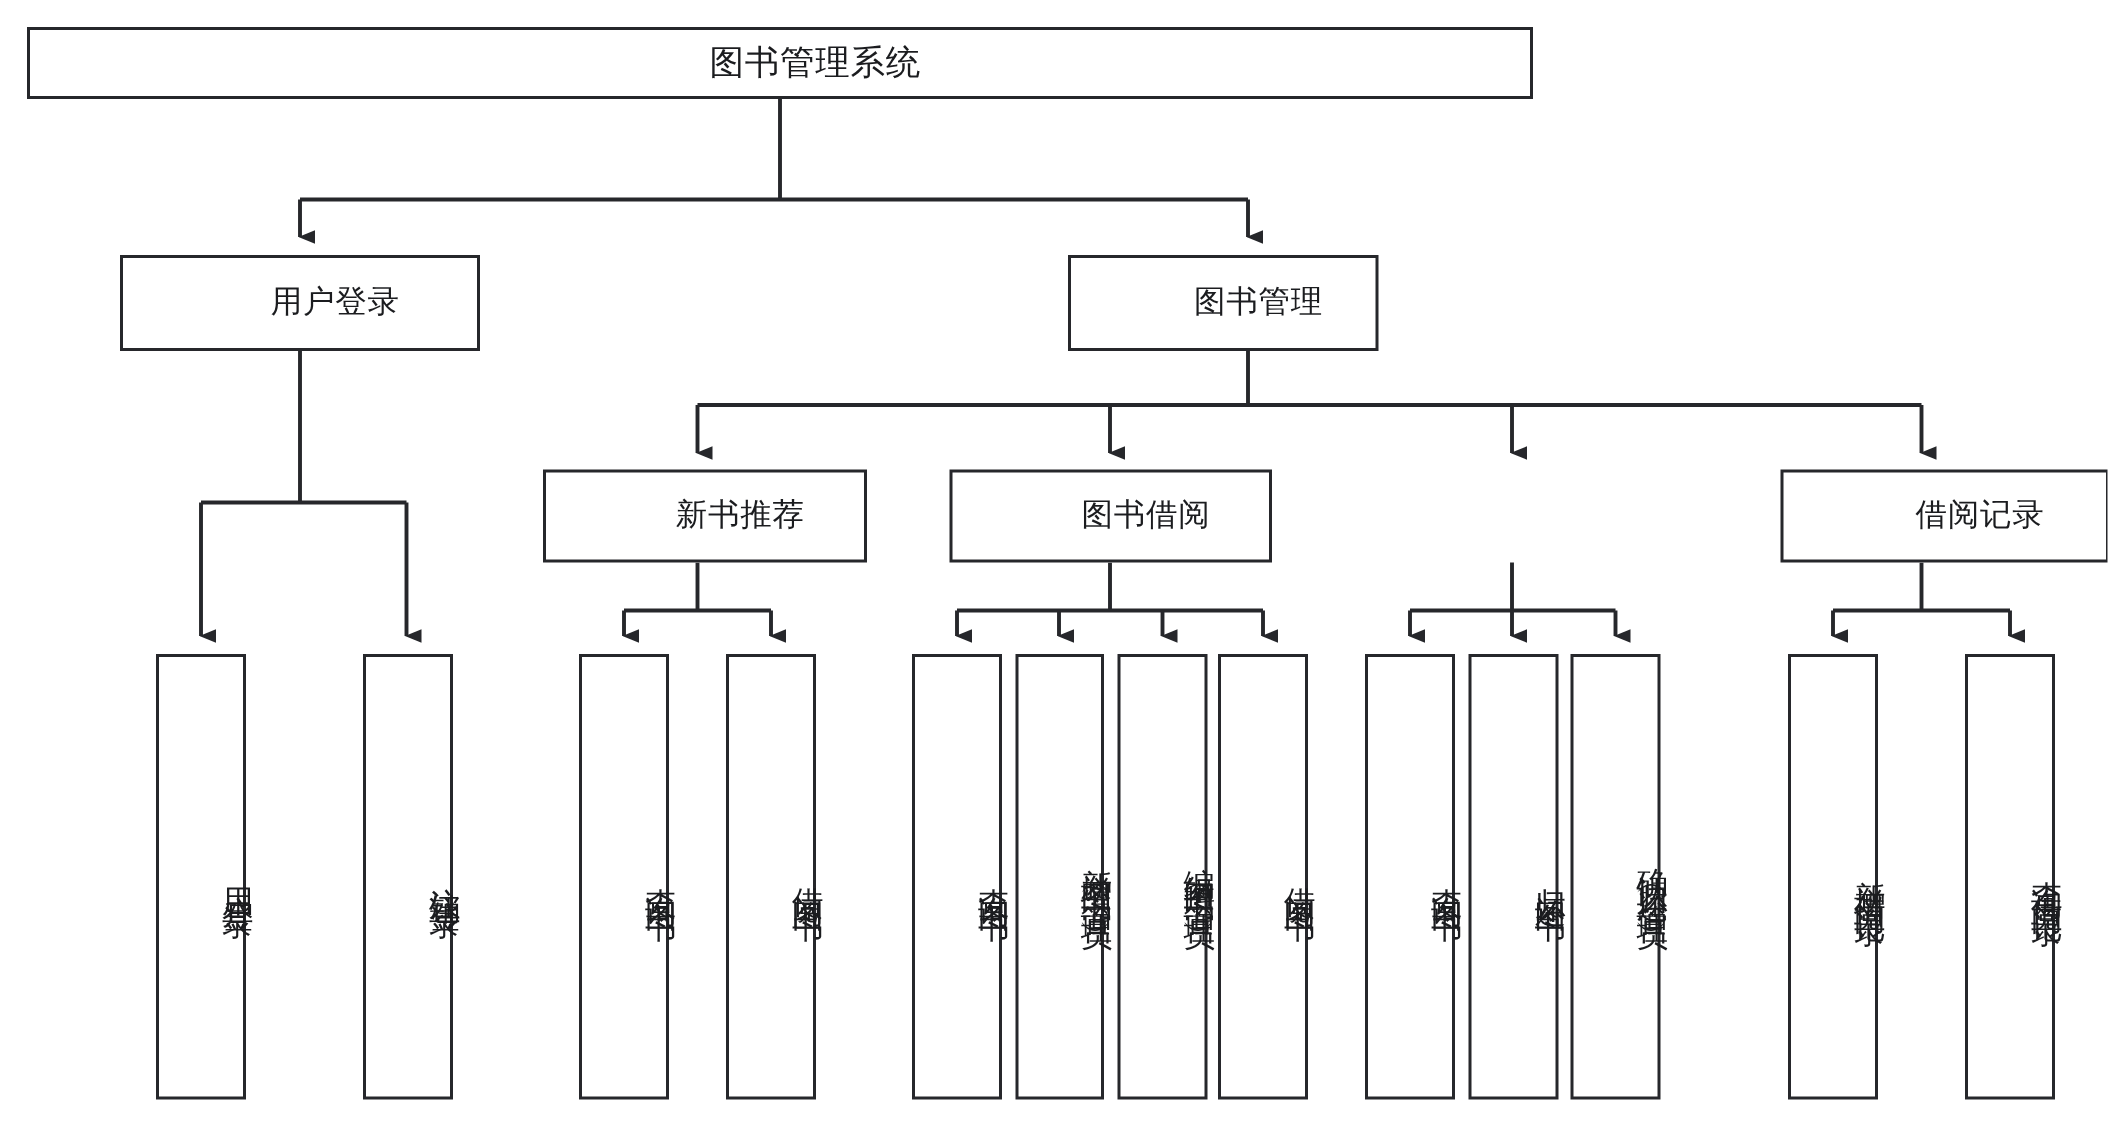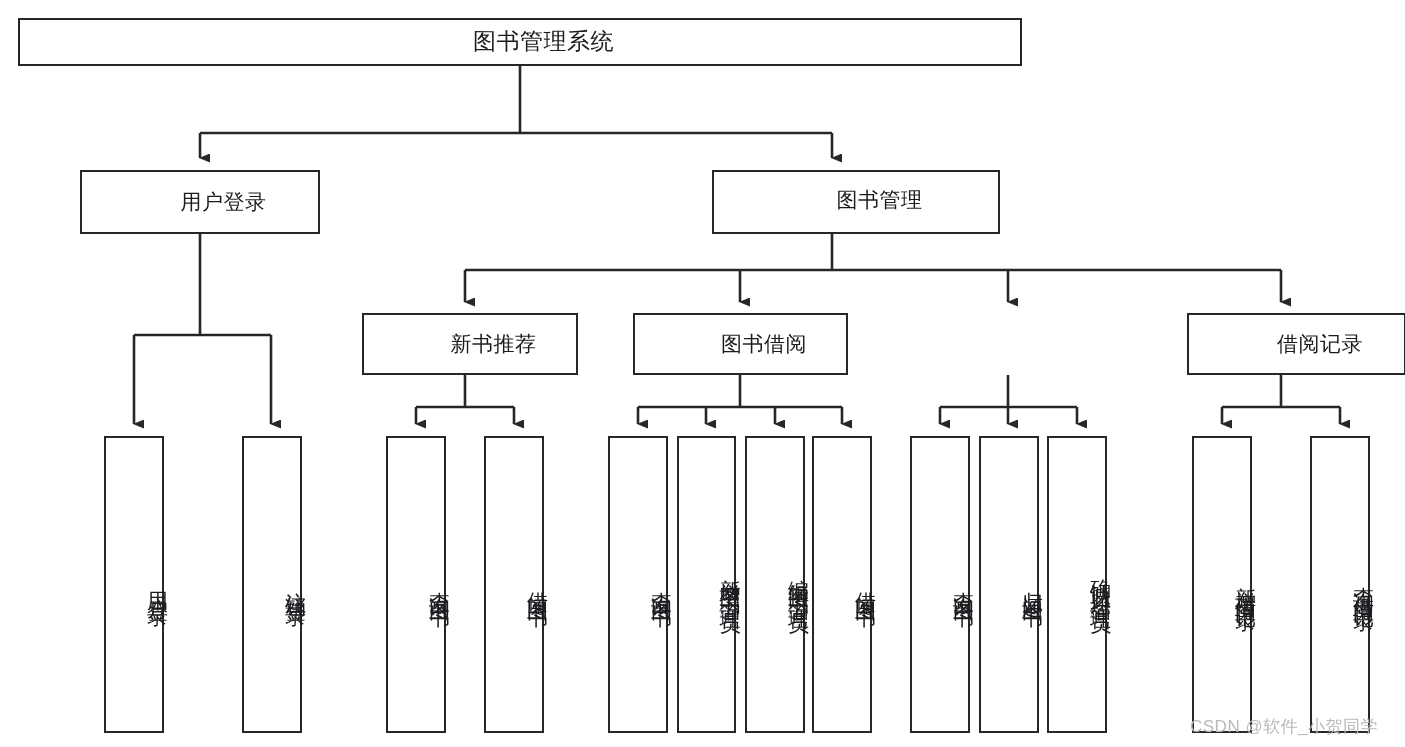--- a/index.html
+++ b/index.html
@@ -137,21 +137,21 @@
     </g>
   </svg>
 
   <div class="node-box" style="left:18px; top:18px; width:1004px; height:48px;">
     <span class="node-label-h root-label">图书管理系统</span>
   </div>
 
   <div class="node-box" style="left:80px; top:170px; width:240px; height:64px;">
     <span class="node-label-h">用户登录</span>
   </div>
-  <div class="node-box" style="left:712px; top:170px; width:288px; height:64px;font-family:Liberation Mono, monospace;">
+  <div class="node-box" style="left:712px; top:170px; width:207px; height:64px;">
     <span class="node-label-h">图书管理</span>
   </div>
 
   <div class="node-box" style="left:362px; top:313px; width:216px; height:62px;">
     <span class="node-label-h">新书推荐</span>
   </div>
   <div class="node-box" style="left:633px; top:313px; width:215px; height:62px;">
     <span class="node-label-h">图书借阅</span>
   </div>
   <div class="node-box" style="left:1171px; top:313px; width:219px; height:62px;margin-left:16px;">
@@ -195,15 +195,14 @@
     <span class="node-label-v">确认归还（管理员）</span>
   </div>
 
   <div class="node-box" style="left:1192px; top:436px; width:60px; height:297px;">
     <span class="node-label-v">新增借阅记录</span>
   </div>
   <div class="node-box" style="left:1310px; top:436px; width:60px; height:297px;">
     <span class="node-label-v">查询借阅记录</span>
   </div>
 
-  <div class="watermark">CSDN @软件_小贺同学</div>
 
 </div>
 
 </body></html>

